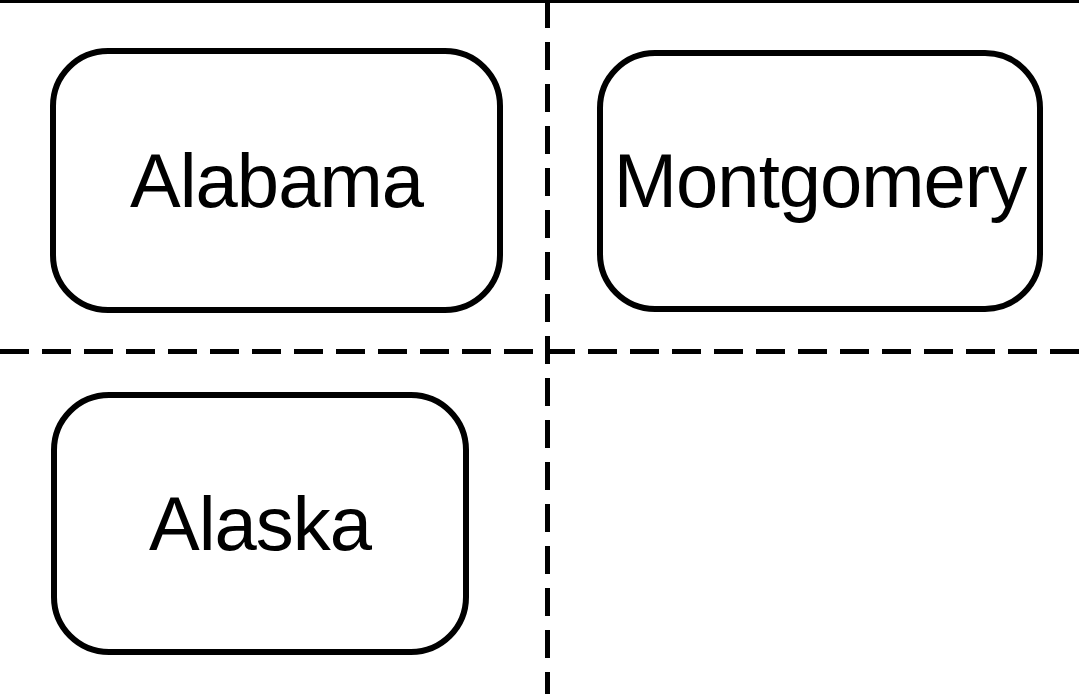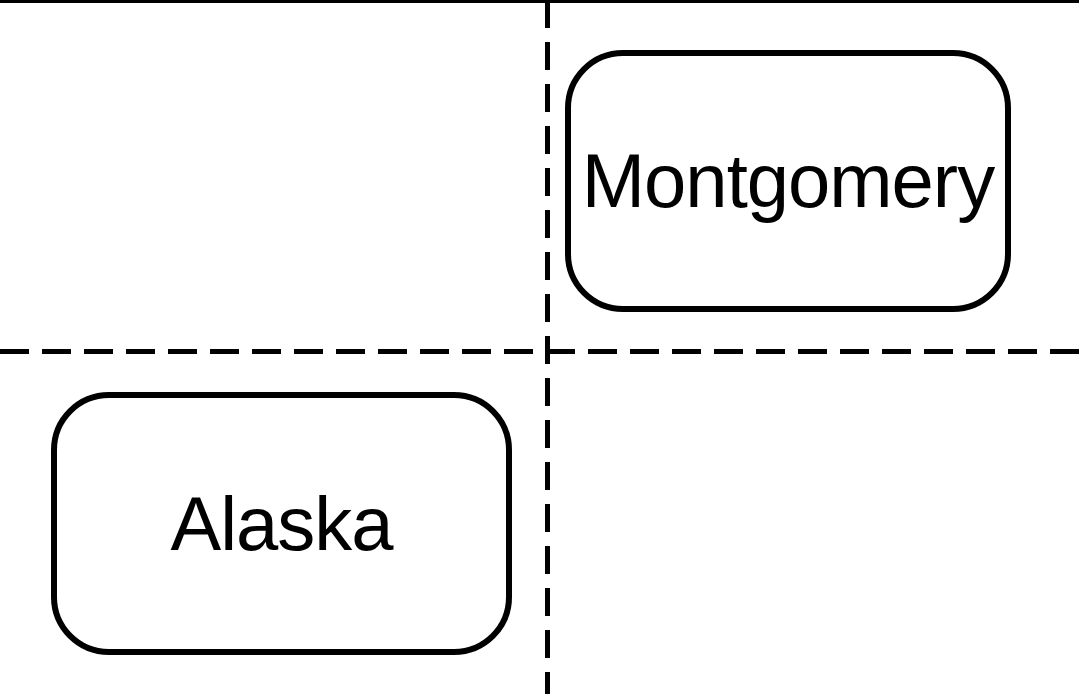--- a/index.html
+++ b/index.html
@@ -59,34 +59,37 @@
     justify-content: center;
   }
   .flashcard-label {
     font-size: 76px;
     line-height: 1;
     color: #000000;
     white-space: nowrap;
     letter-spacing: -1px;
   }
   .card-alabama    { left: 50px;  top: 48px;  width: 453px; height: 265px; }
-  .card-montgomery { left: 565px; top: 50px;  width: 446px; height: 262px; justify-content: center; }
-  .card-alaska     { left: 51px;  top: 392px; width: 461px; height: 263px; text-align: center; }
+  .card-montgomery { left: 597px; top: 50px;  width: 446px; height: 262px; justify-content: center; }
+  .card-alaska     { left: 51px;  top: 392px; width: 418px; height: 263px; text-align: center; }
   .card-juneau     { left: 596px; top: 393px; width: 447px; height: 262px; }
 </style>
 </head>
 <body>
 
 <div class="sheet">
 
   <div class="top-edge-line"></div>
 
   <div class="cut-line-vertical"></div>
   <div class="cut-line-horizontal"></div>
 
+  <div class="flashcard card-alabama">
+    <span class="flashcard-label">Alabama</span>
+  </div>
 
   <div class="flashcard card-montgomery">
     <span class="flashcard-label">Montgomery</span>
   </div>
 
   <div class="flashcard card-alaska">
     <span class="flashcard-label">Alaska</span>
   </div>
 
 

